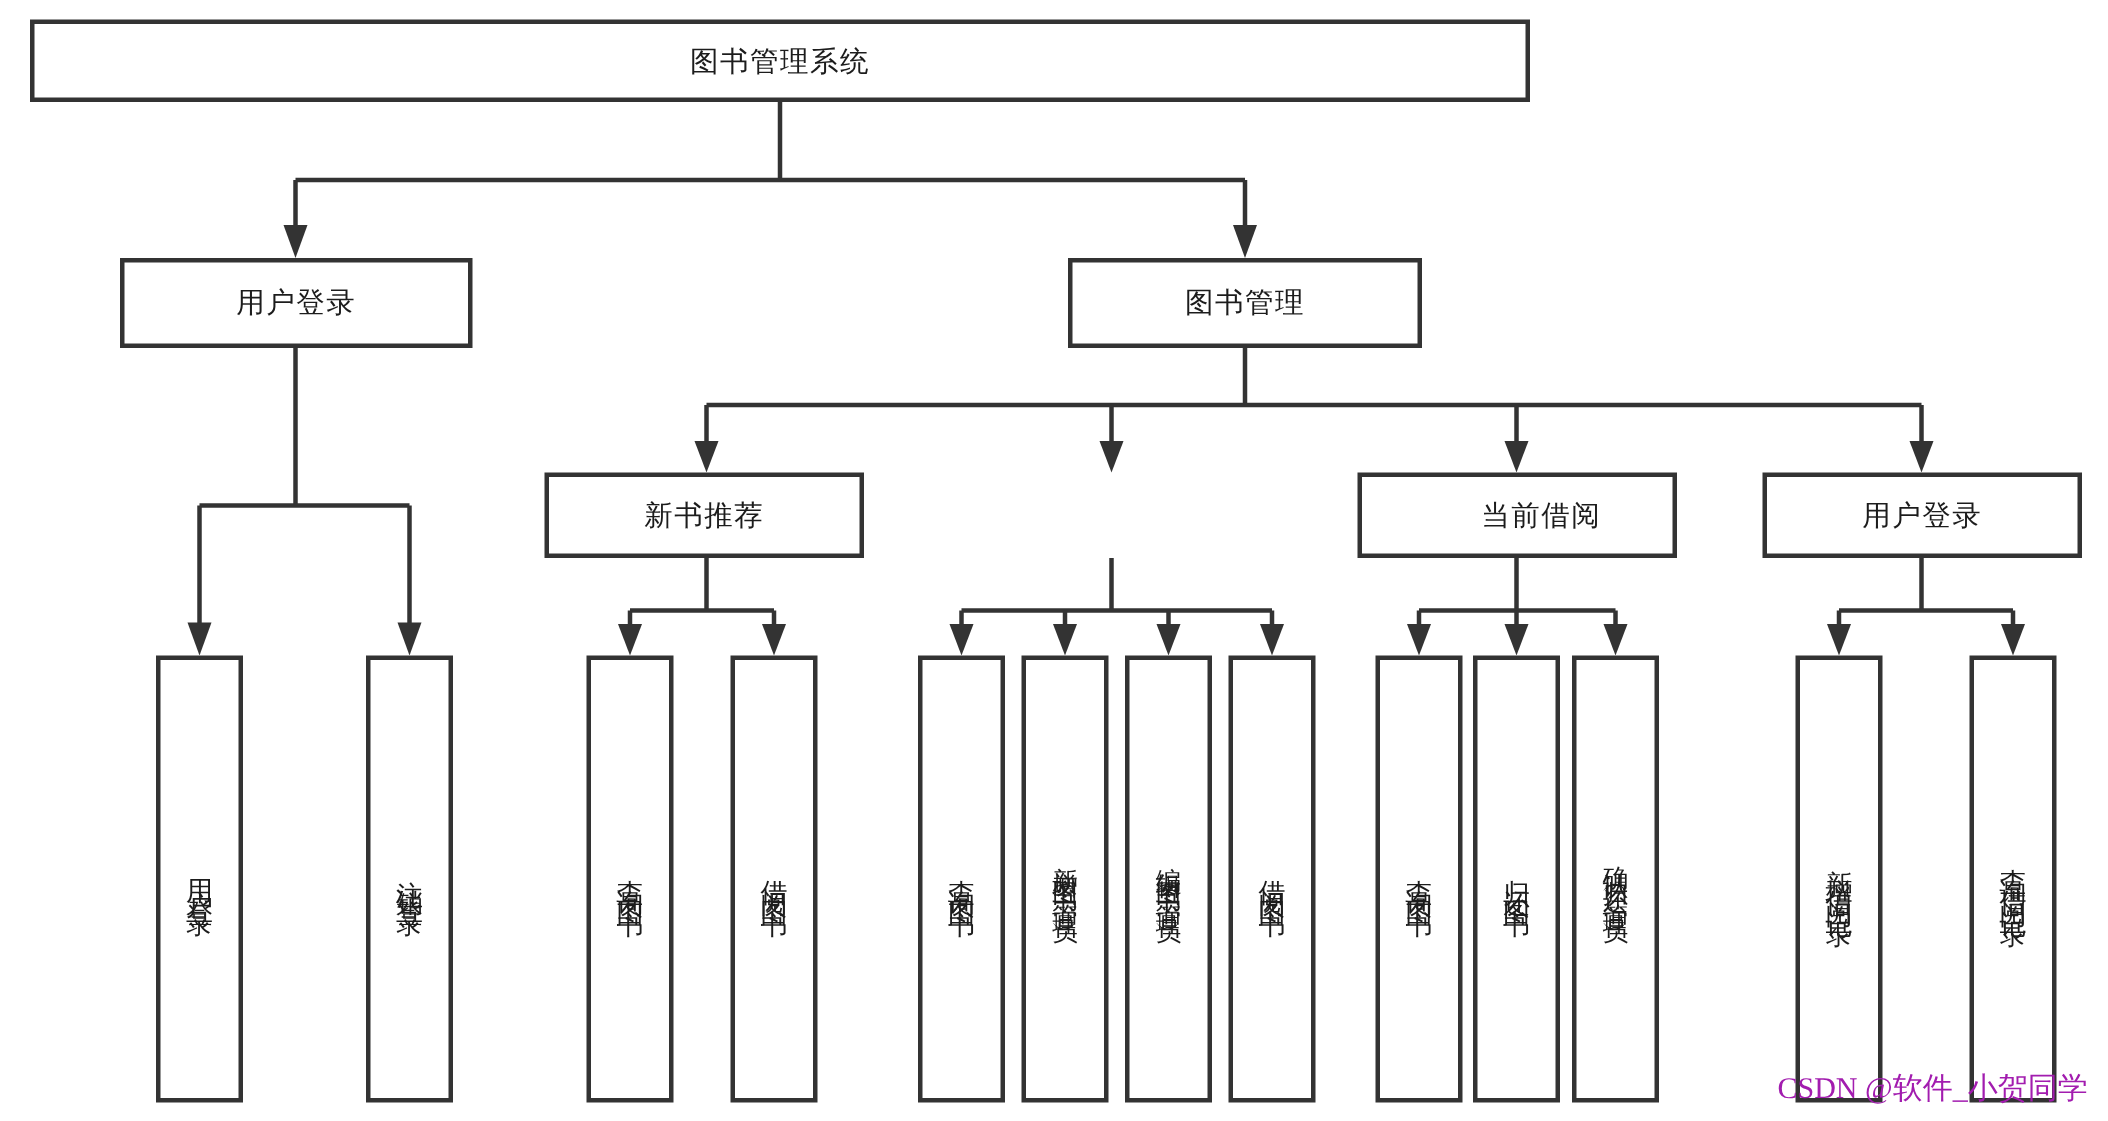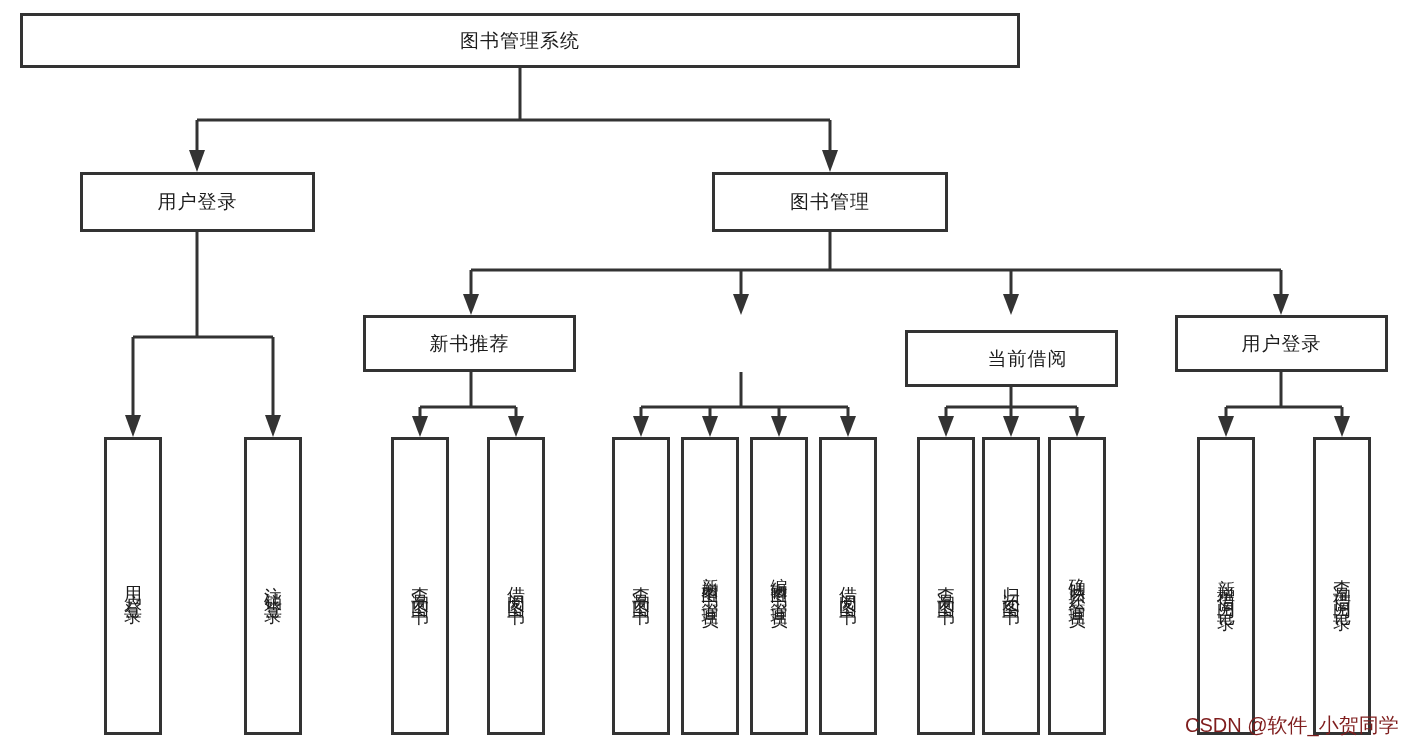--- a/index.html
+++ b/index.html
@@ -4,20 +4,21 @@
 <style>
   * { box-sizing: border-box; margin: 0; padding: 0; }
   html, body { background: #ffffff; }
   body { font-family: "Liberation Sans", "DejaVu Sans", sans-serif; }
   .canvas {
     position: relative;
     width: 1405px;
     height: 747px;
     background: #ffffff;
     overflow: hidden;
+    font-family: Liberation Serif, serif;
   }
   svg.connectors {
     position: absolute;
     left: 0; top: 0;
     width: 1405px; height: 747px;
   }
   .node {
     position: absolute;
     background: #ffffff;
     border: 3px solid #333333;
@@ -38,21 +39,21 @@
     letter-spacing: 7px;
     line-height: 1;
     white-space: nowrap;
   }
   .leaf .vtext.long { letter-spacing: 5px; font-size: 17px; }
   .watermark {
     position: absolute;
     left: 1185px;
     top: 712px;
     width: 215px;
-    color: #7f1d1d;
+    color: #a21caf;
     font-size: 20px;
     white-space: nowrap;
     z-index: 3;
   }
 </style>
 </head>
 <body>
 
 <div class="canvas">
 
@@ -136,21 +137,21 @@
   <div class="node" style="left:80px; top:172px; width:235px; height:60px;">
     <span>用户登录</span>
   </div>
   <div class="node" style="left:712px; top:172px; width:236px; height:60px;">
     <span>图书管理</span>
   </div>
 
   <div class="node" style="left:363px; top:315px; width:213px; height:57px;">
     <span>新书推荐</span>
   </div>
-  <div class="node" style="left:905px; top:330px; width:213px; height:57px;padding-left:32px;">
+  <div class="node" style="left:905px; top:315px; width:213px; height:57px;padding-left:32px;">
     <span>当前借阅</span>
   </div>
   <div class="node" style="left:1175px; top:315px; width:213px; height:57px;">
     <span>用户登录</span>
   </div>
 
   <div class="node leaf" style="left:104px; top:437px; width:58px; height:298px;">
     <span class="vtext">用户登录</span>
   </div>
   <div class="node leaf" style="left:244px; top:437px; width:58px; height:298px;">

